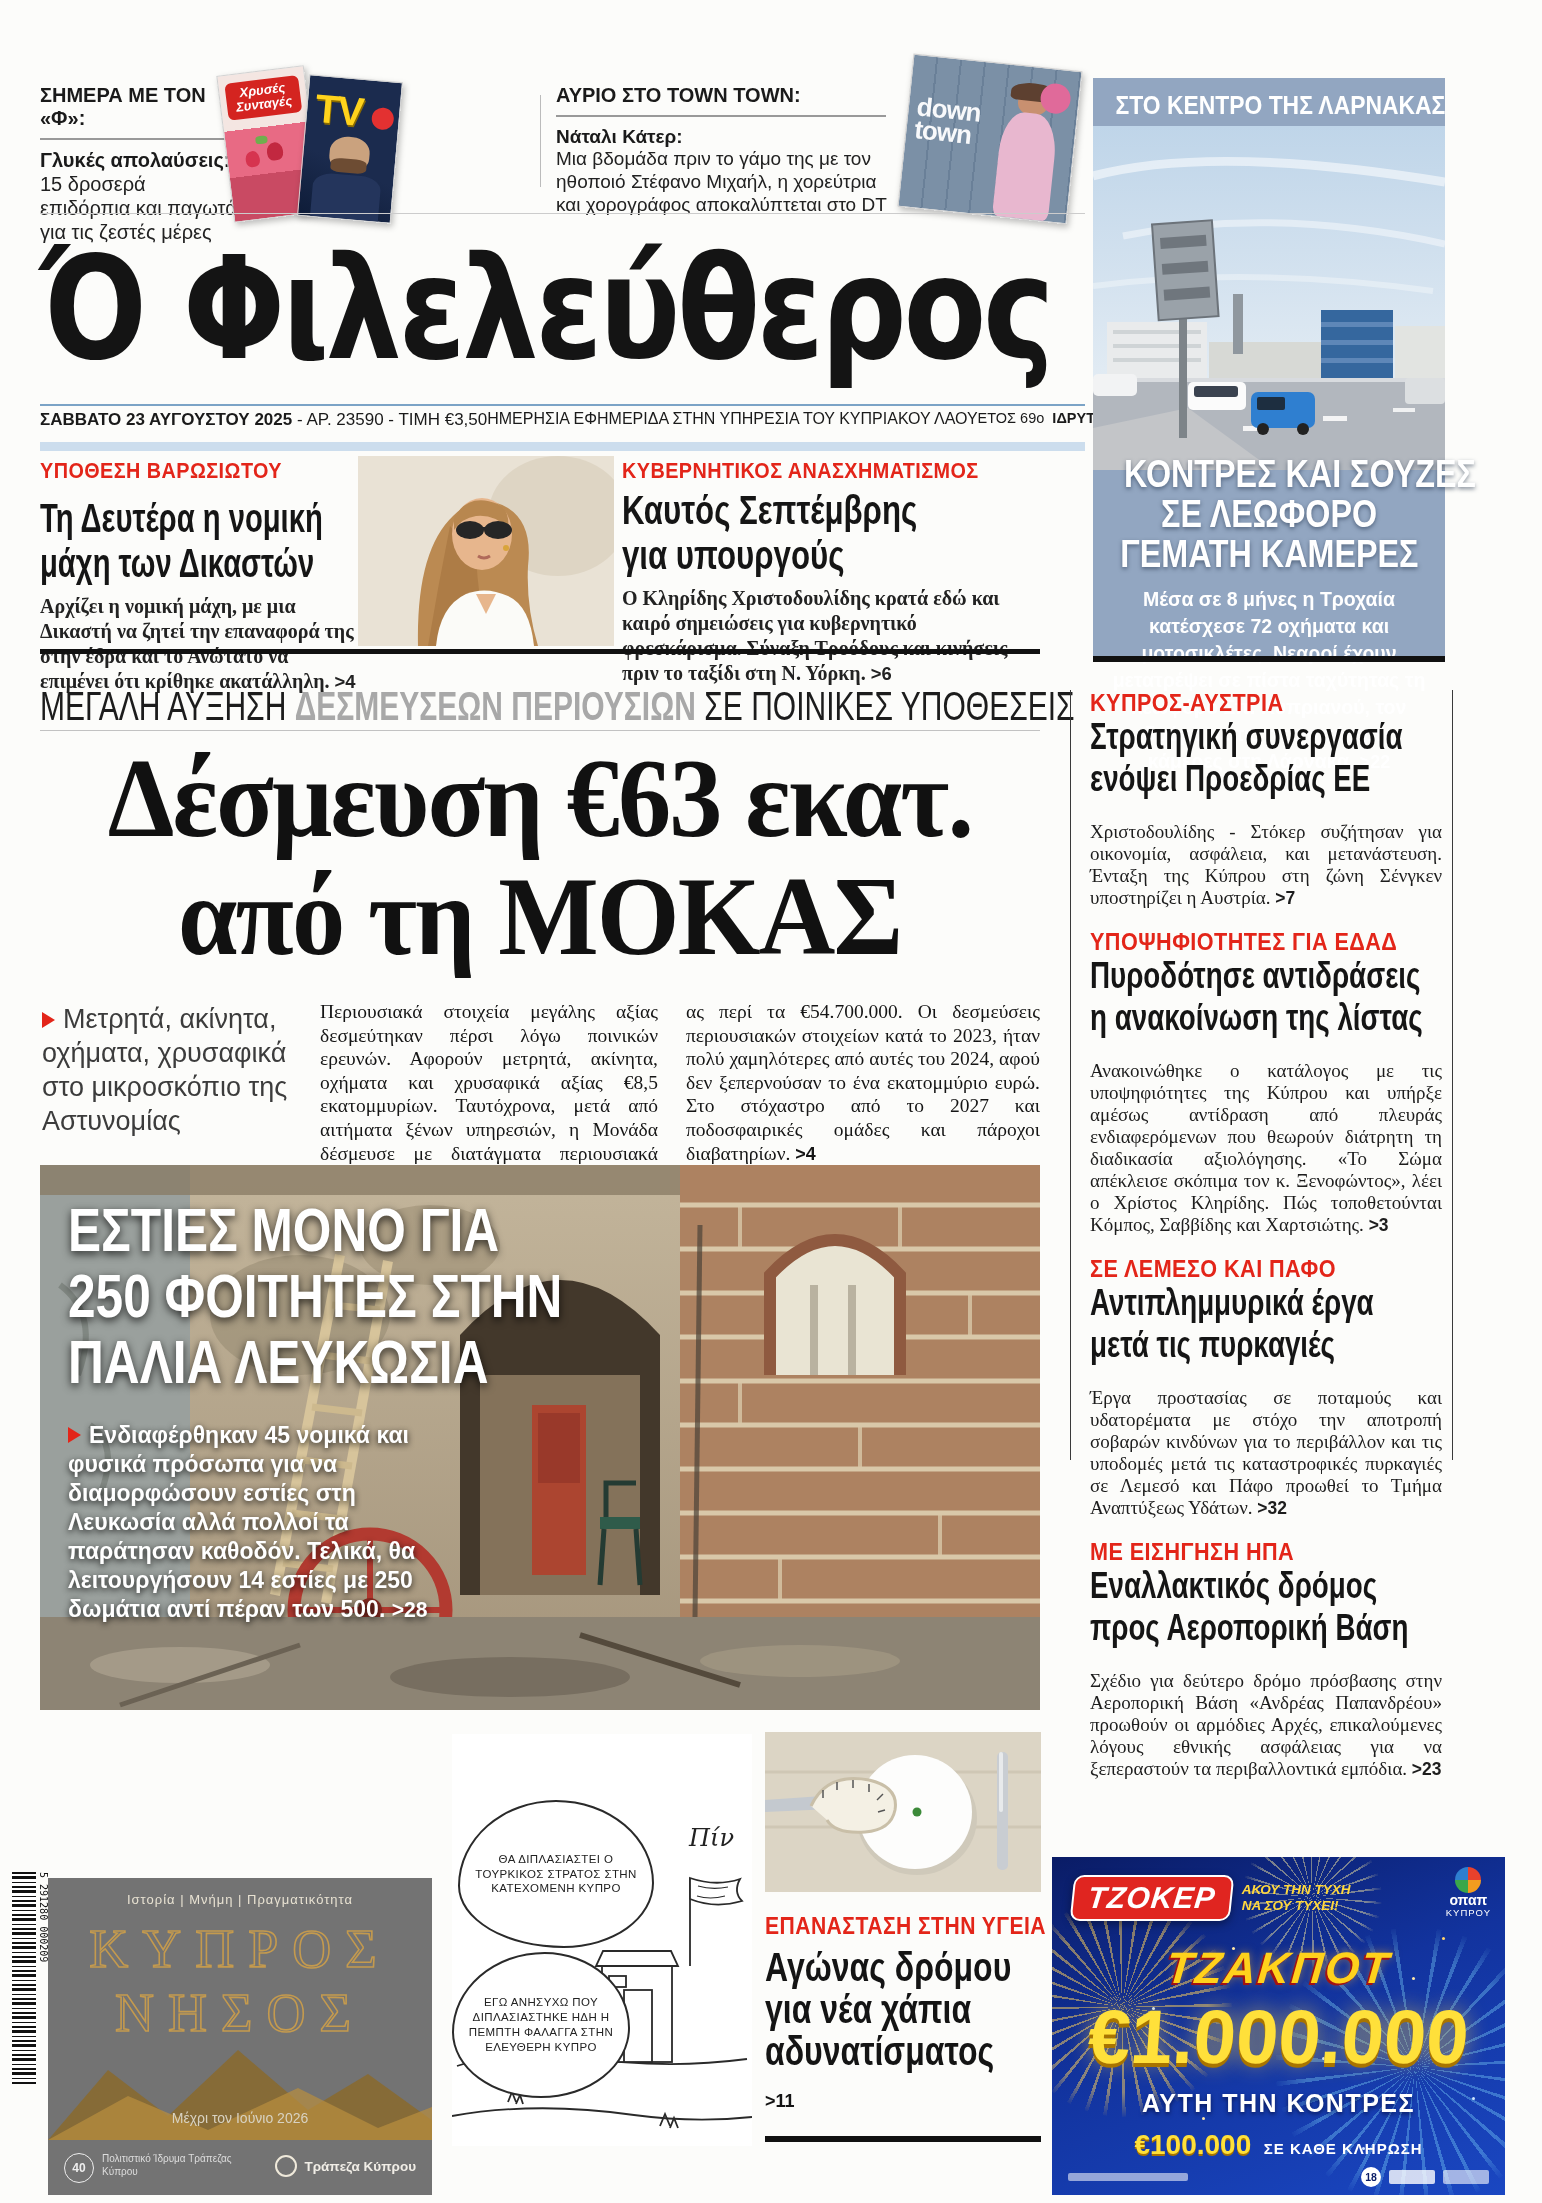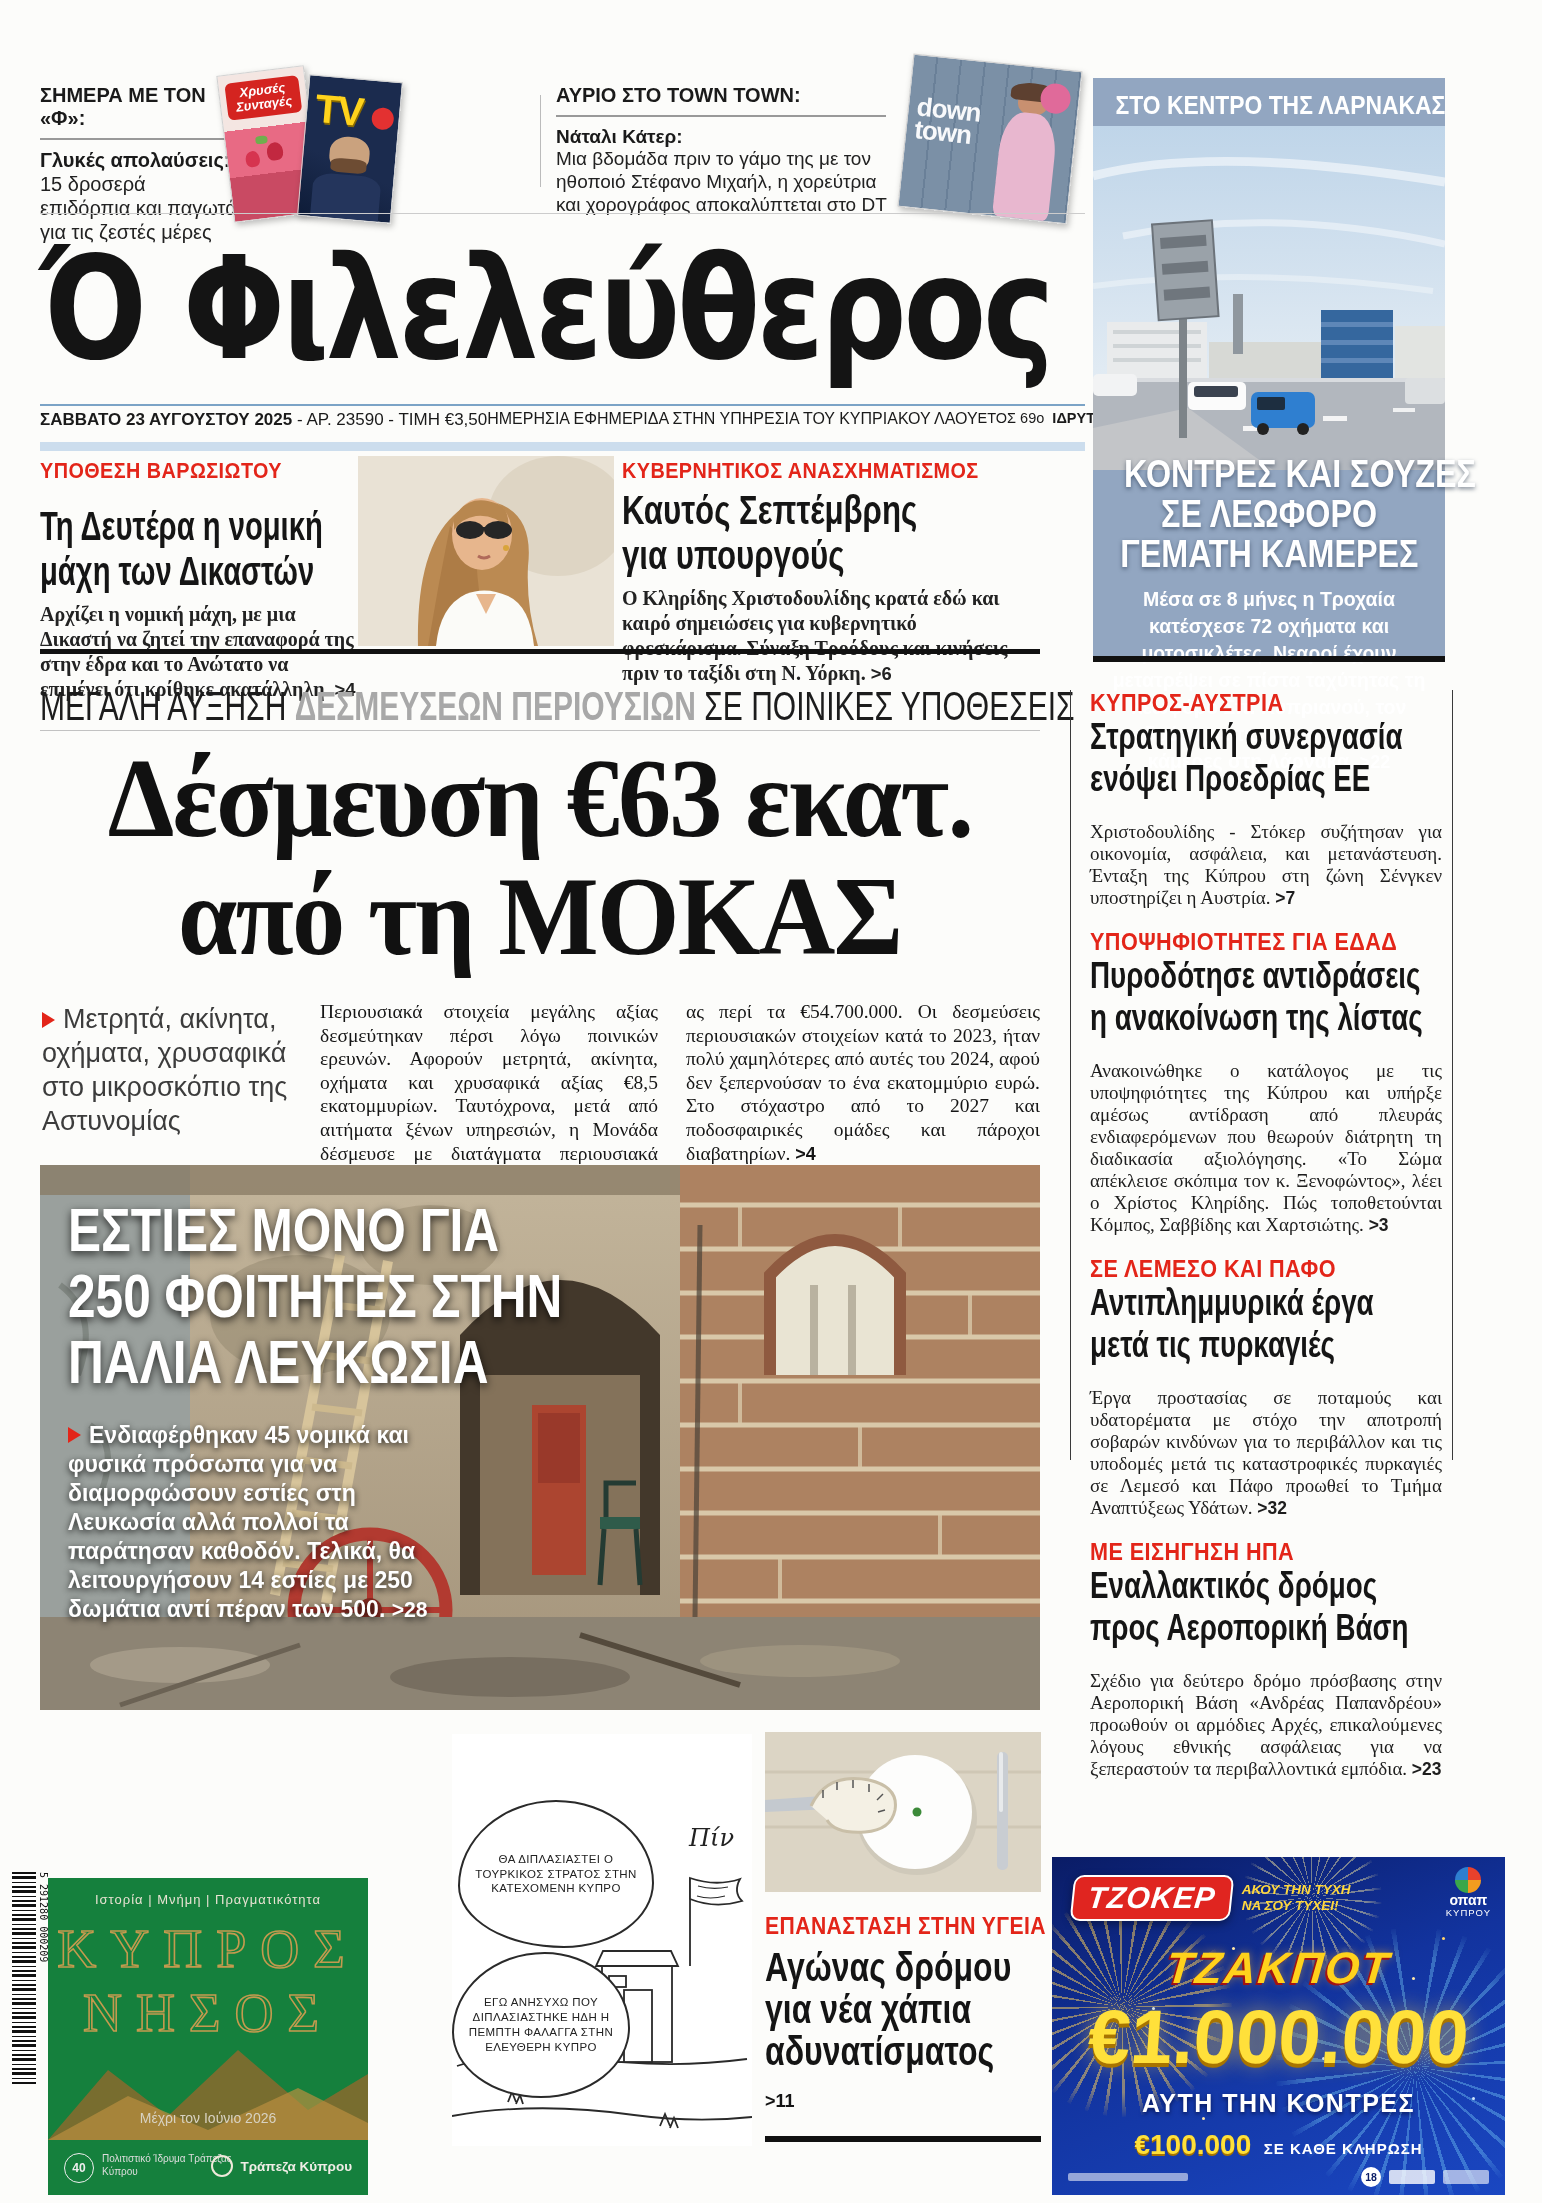--- a/index.html
+++ b/index.html
@@ -149,21 +149,21 @@
     </div>
     <div style="position:absolute;top:508px;left:14px;width:324px;text-align:center;color:#fff;font-weight:700;font-size:19.5px;line-height:27px">
       <span>Μέσα σε 8 μήνες η Τροχαία κατέσχεσε 72 οχήματα και μοτοσικλέτες. Νεαροί έχουν μετατρέψει σε πίστα ταχύτητας τη λεωφόρο Σπ. Κυπριανού, τον δρόμο με τις περισσότερες κάμερες στη Λάρνακα.</span>
       <span class="ref">&gt;22</span>
     </div>
   </div>
   <div class="abs rule" style="left:1093px;top:656px;width:352px;height:6px"></div>
 
   <div class="abs" style="left:40px;top:458px;width:312px">
     <div class="kick" style="font-size:22px"><span class="cnd" style="transform:scaleX(.9)">ΥΠΟΘΕΣΗ ΒΑΡΩΣΙΩΤΟΥ</span></div>
-    <div style="margin-top:20px;font-size:40px;line-height:45px;font-weight:700;color:#151515">
+    <div style="margin-top:12px;font-size:40px;line-height:45px;font-weight:700;color:#151515">
       <span class="cnd" style="transform:scaleX(.73)">Τη Δευτέρα η νομική</span><br>
       <span class="cnd" style="transform:scaleX(.73)">μάχη των Δικαστών</span>
     </div>
     <div class="serif" style="margin-top:8px;font-size:20px;line-height:25px;font-weight:700;color:#222;width:318px">
       <span>Αρχίζει η νομική μάχη, με μια Δικαστή να ζητεί την επαναφορά της στην έδρα και το Ανώτατο να επιμένει ότι κρίθηκε ακατάλληλη.</span>
       <span class="ref">&gt;4</span>
     </div>
   </div>
 
   <svg class="abs" style="left:358px;top:456px" width="256" height="190" viewBox="0 0 256 190">
@@ -334,21 +334,21 @@
       <div class="b"><span>Σχέδιο για δεύτερο δρόμο πρόσβασης στην Αεροπορική Βάση «Ανδρέας Παπανδρέου» προωθούν οι αρμόδιες Αρχές, επικαλούμενες λόγους εθνικής ασφάλειας για να ξεπεραστούν τα περιβαλλοντικά εμπόδια.</span>
         <span class="ref">&gt;23</span></div>
     </div>
   </div>
 
   <div class="abs" style="left:12px;top:1872px;width:40px;height:212px;display:flex">
     <div style="width:24px;height:100%;background:repeating-linear-gradient(to bottom,#111 0 2px,#fff 2px 4px,#111 4px 7px,#fff 7px 10px,#111 10px 11px,#fff 11px 14px)"></div>
     <div style="writing-mode:vertical-rl;font-family:'DejaVu Sans Mono',monospace;font-size:10px;color:#111;margin-left:2px">5 291280 000209</div>
   </div>
 
-  <div class="abs" style="left:48px;top:1878px;width:320px;height:317px;background:#15803d;overflow:hidden">
+  <div class="abs" style="left:48px;top:1878px;width:384px;height:317px;background:#737373;overflow:hidden">
     <div style="position:absolute;top:14px;width:100%;text-align:center;color:#e8e2d2;font-size:13px;letter-spacing:1px">Ιστορία | Μνήμη | Πραγματικότητα</div>
     <div class="serif" style="position:absolute;top:40px;width:100%;text-align:center;font-size:54px;letter-spacing:14px;color:transparent;-webkit-text-stroke:1.6px #c49a4e">ΚΥΠΡΟΣ</div>
     <div class="serif" style="position:absolute;top:104px;width:100%;text-align:center;font-size:54px;letter-spacing:14px;color:transparent;-webkit-text-stroke:1.6px #c49a4e">ΝΗΣΟΣ</div>
     <svg style="position:absolute;left:0;top:152px" width="392" height="110" viewBox="0 0 392 110">
       <polygon points="0,110 60,40 120,86 190,20 260,80 320,44 392,96 392,110" fill="#8a6a2d" opacity=".85"></polygon>
       <polygon points="0,110 80,66 160,100 250,58 330,98 392,74 392,110" fill="#b98f3e" opacity=".7"></polygon>
     </svg>
     <div style="position:absolute;top:232px;width:100%;text-align:center;color:#d8d2c2;font-size:14px">Μέχρι τον Ιούνιο 2026</div>
     <div style="position:absolute;bottom:12px;left:16px;display:flex;align-items:flex-start;gap:8px">
       <div style="width:28px;height:28px;border:1.5px solid #eee;border-radius:50%;color:#eee;font-size:12px;font-weight:700;display:flex;align-items:center;justify-content:center">40</div>

